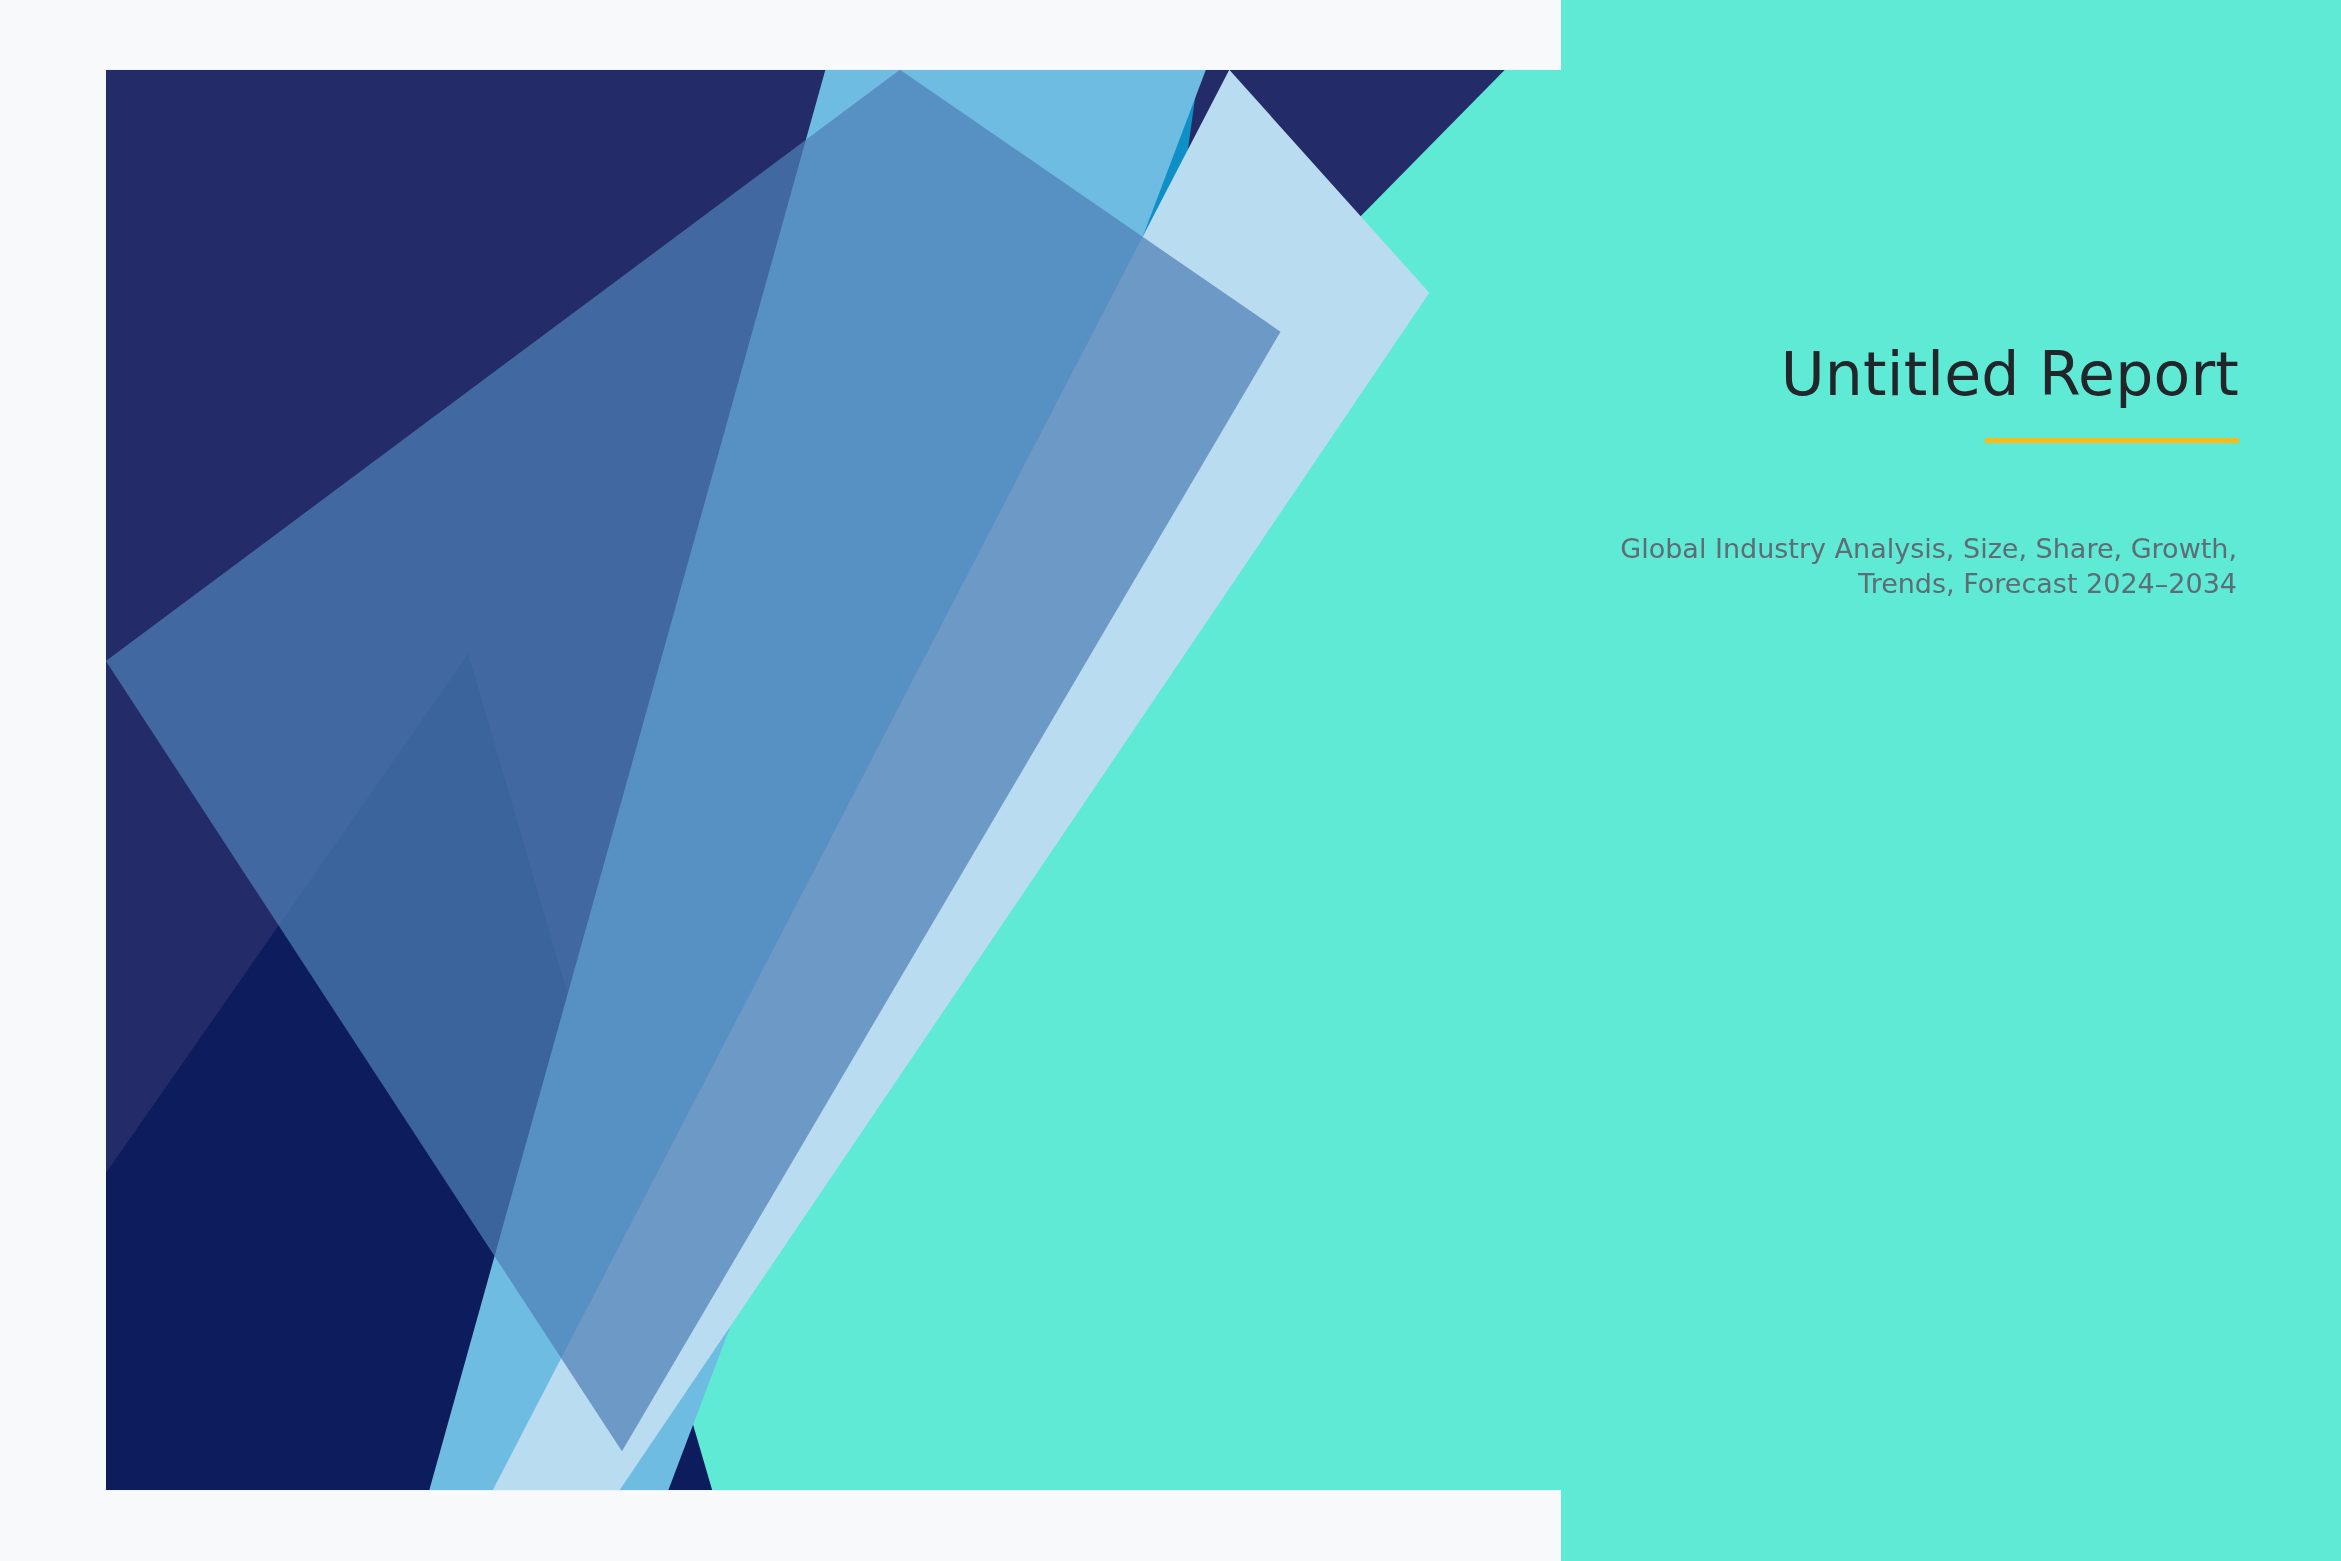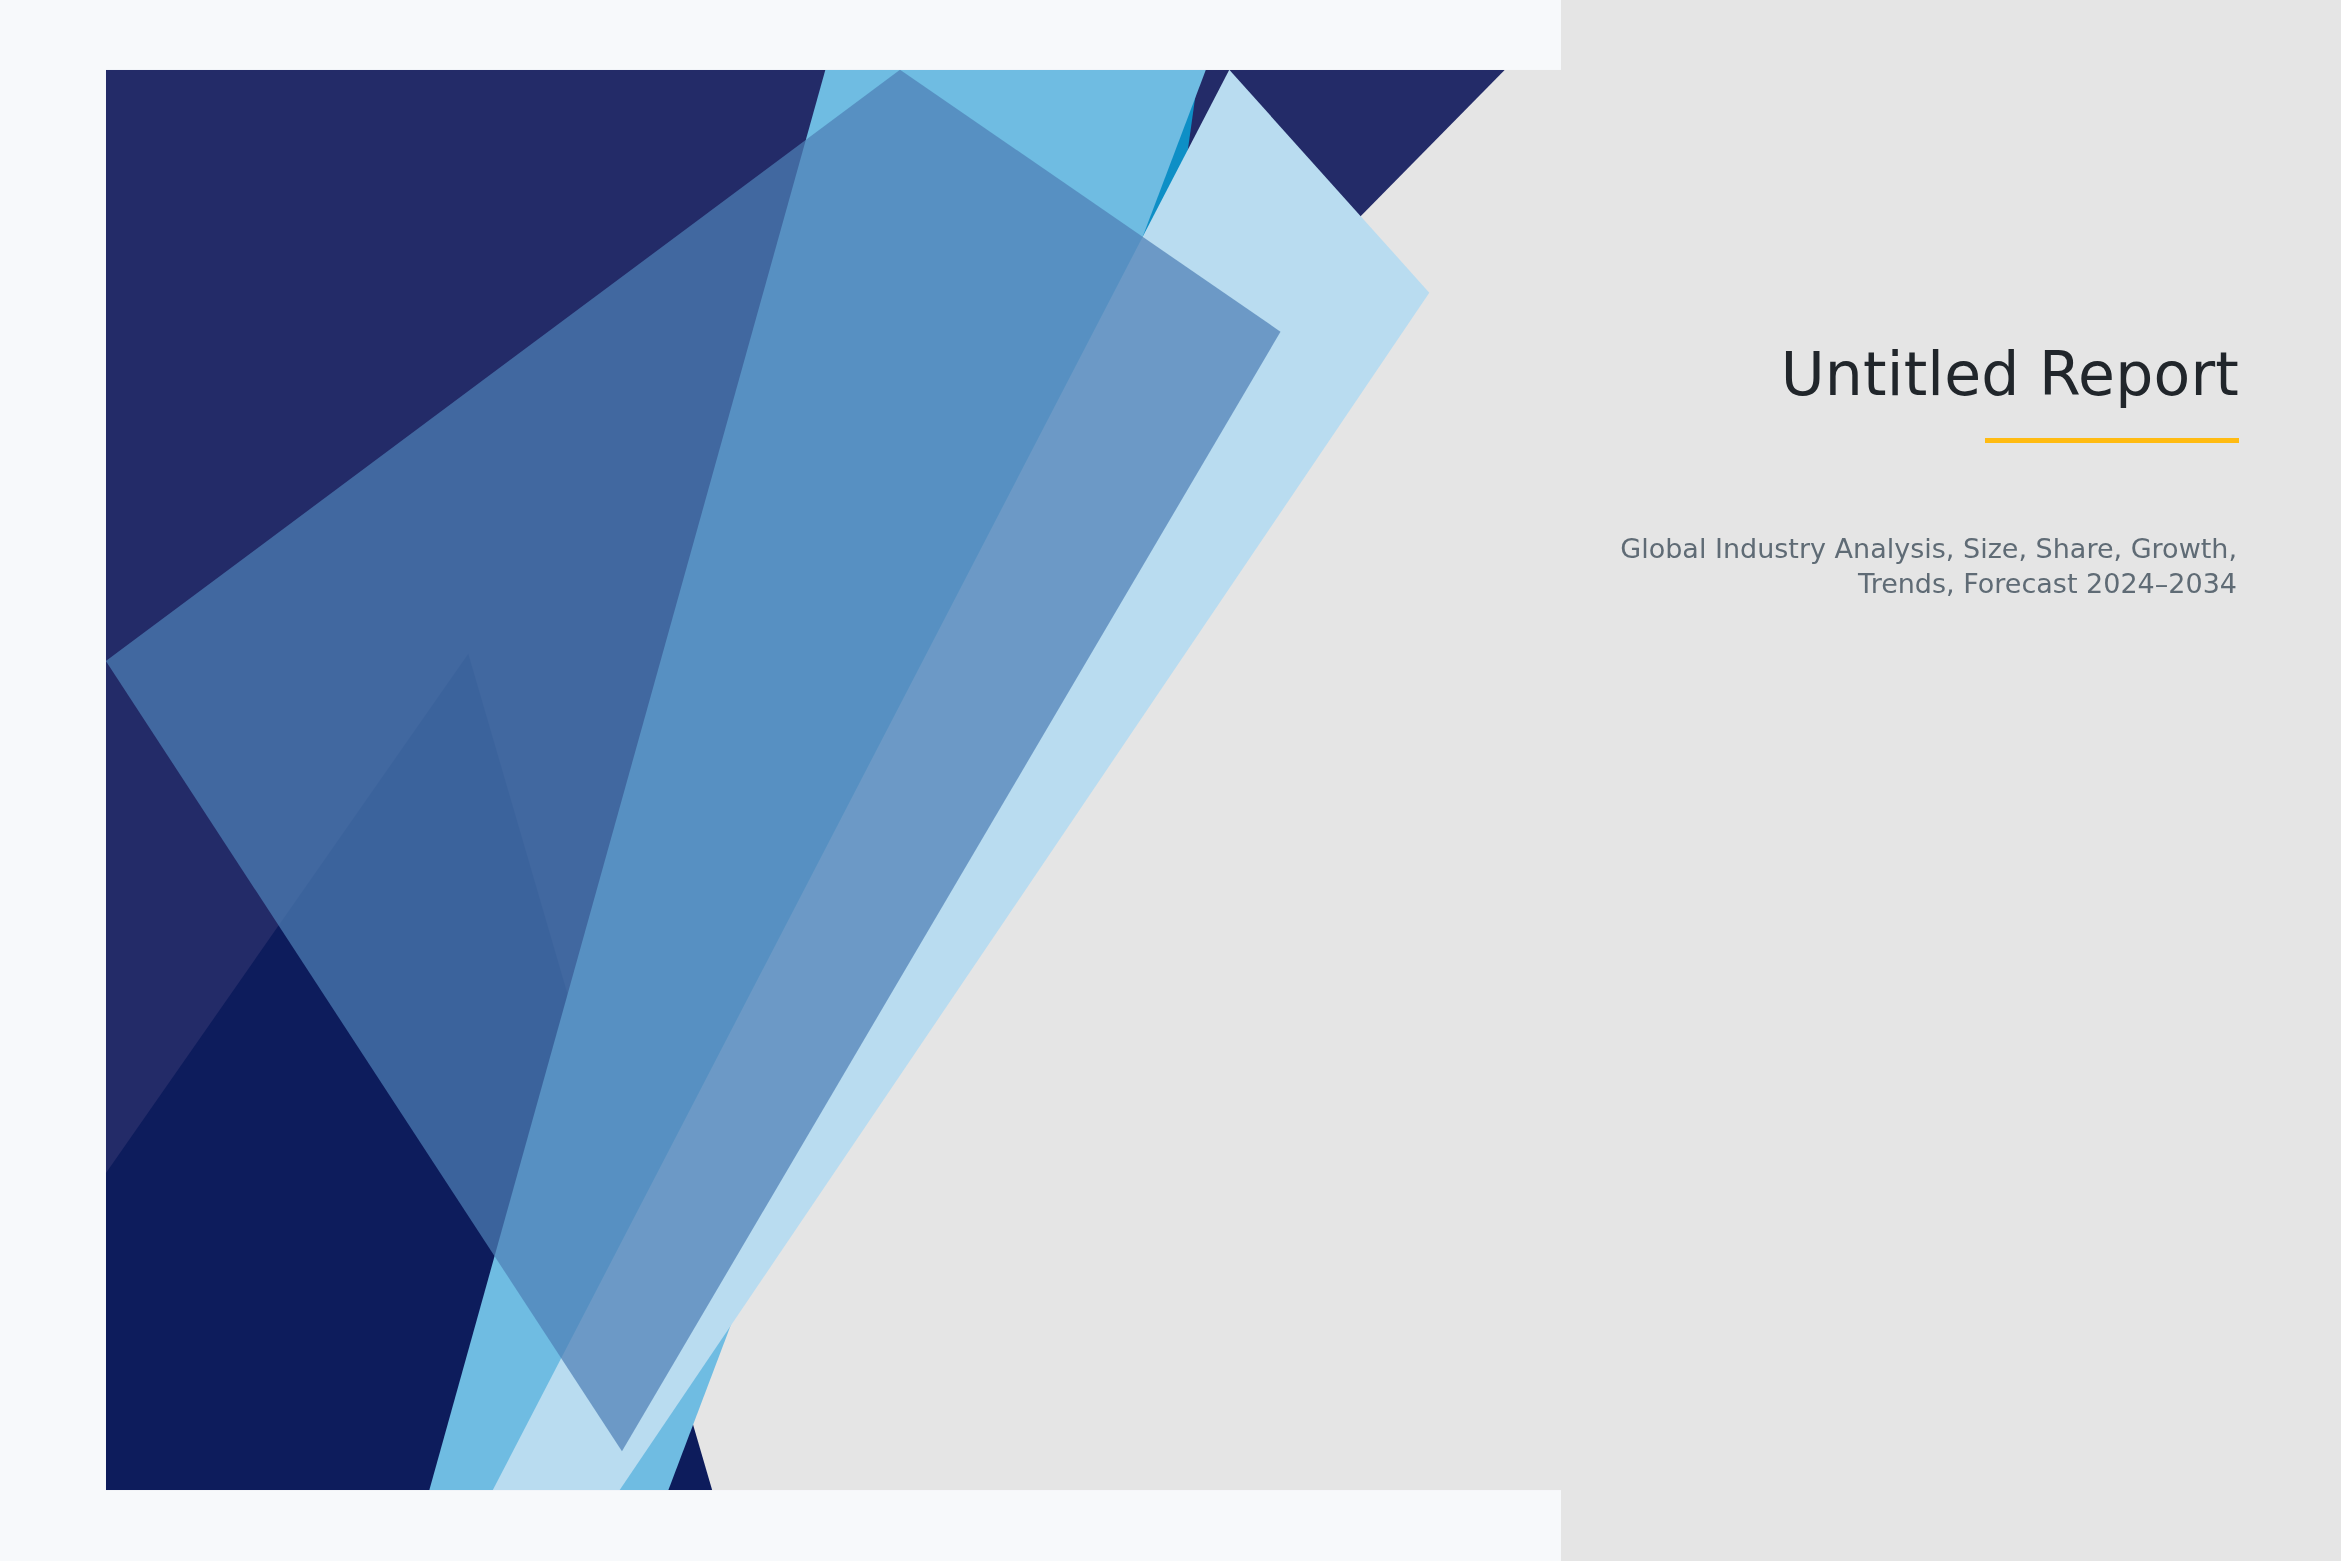--- a/index.html
+++ b/index.html
@@ -11,21 +11,21 @@
     height: 1561px;
     background: #f7f9fb;
     font-family: "DejaVu Sans", sans-serif;
     overflow: hidden;
   }
 
   .cover-page {
     position: relative;
     width: 2342px;
     height: 1561px;
-    background: #e5e5e5;
+    background: #5eead4;
   }
 
   
   .artwork {
     position: absolute;
     left: 0;
     top: 0;
     width: 1561px;
     height: 1561px;
   }

